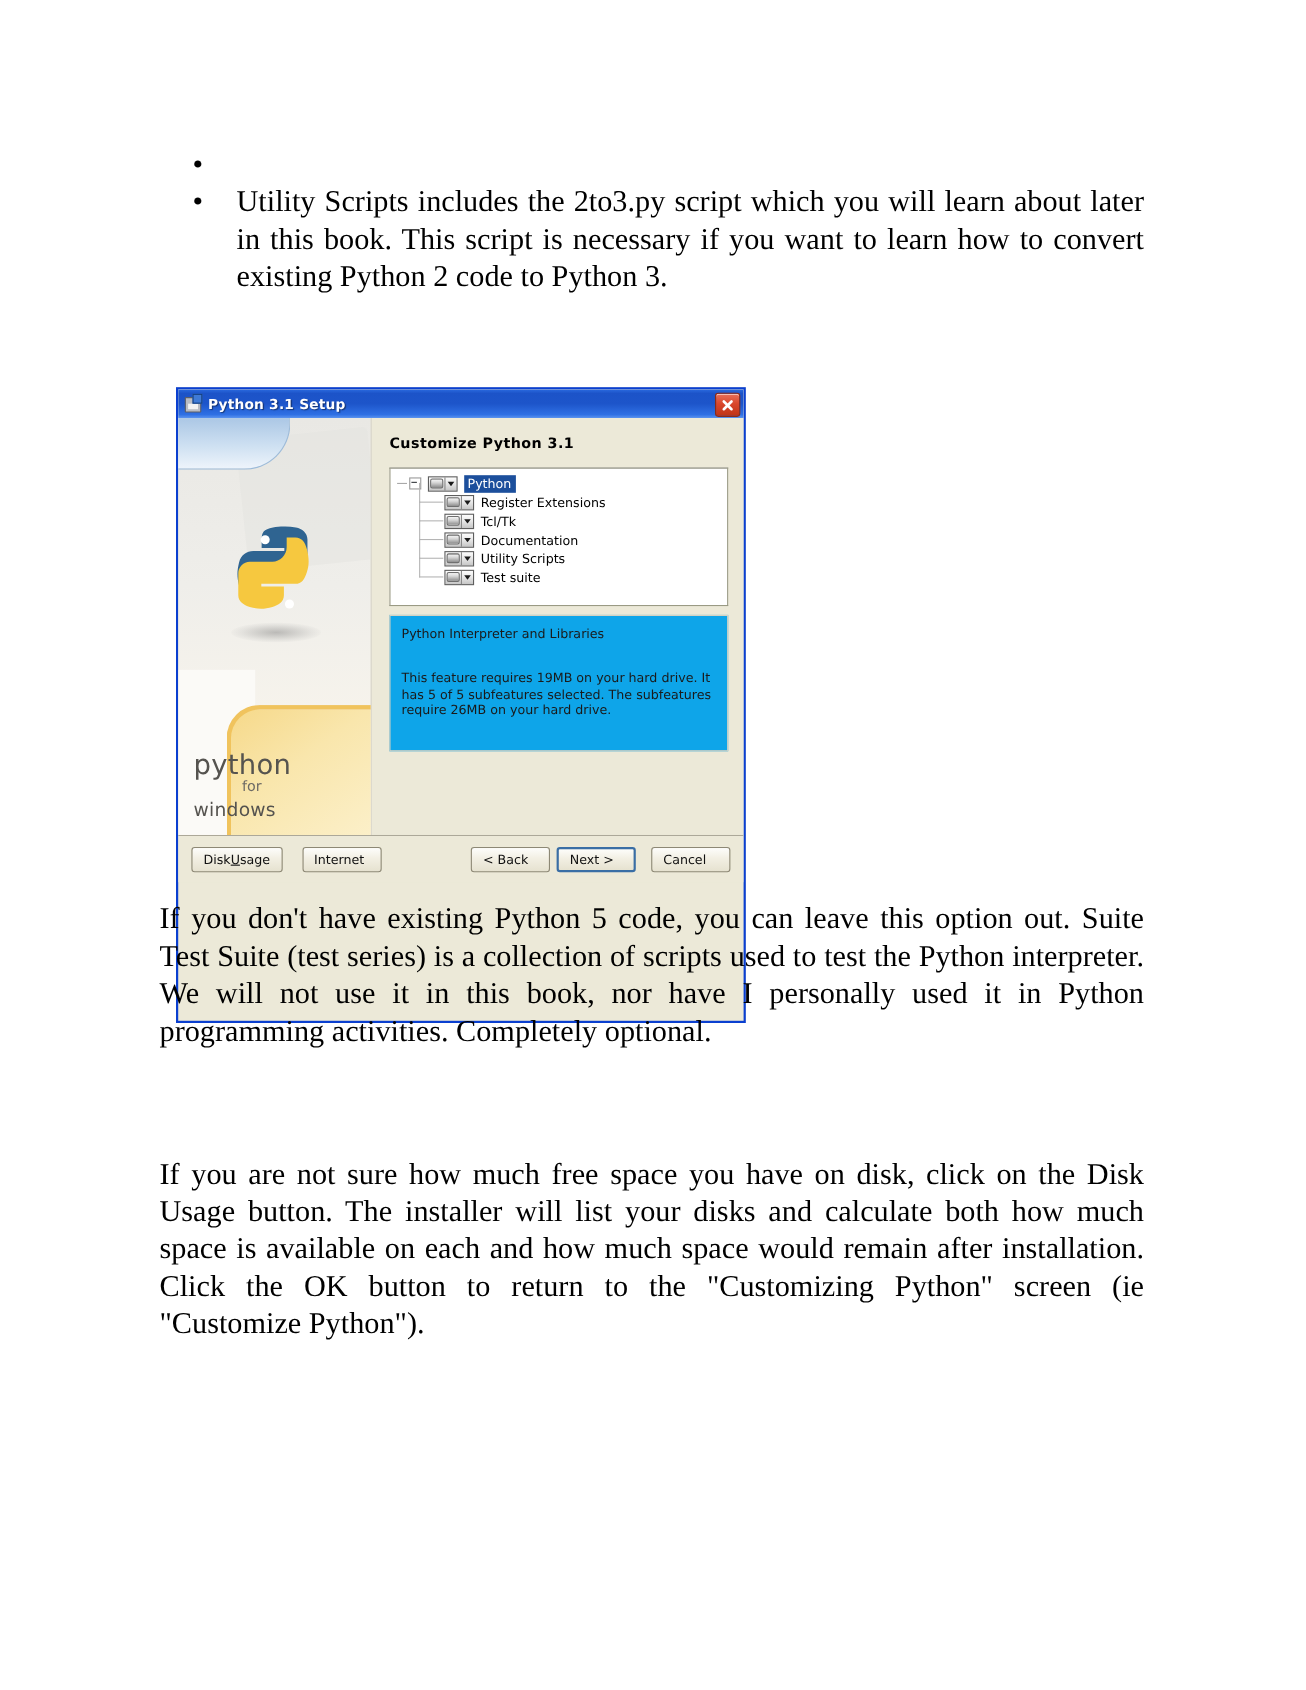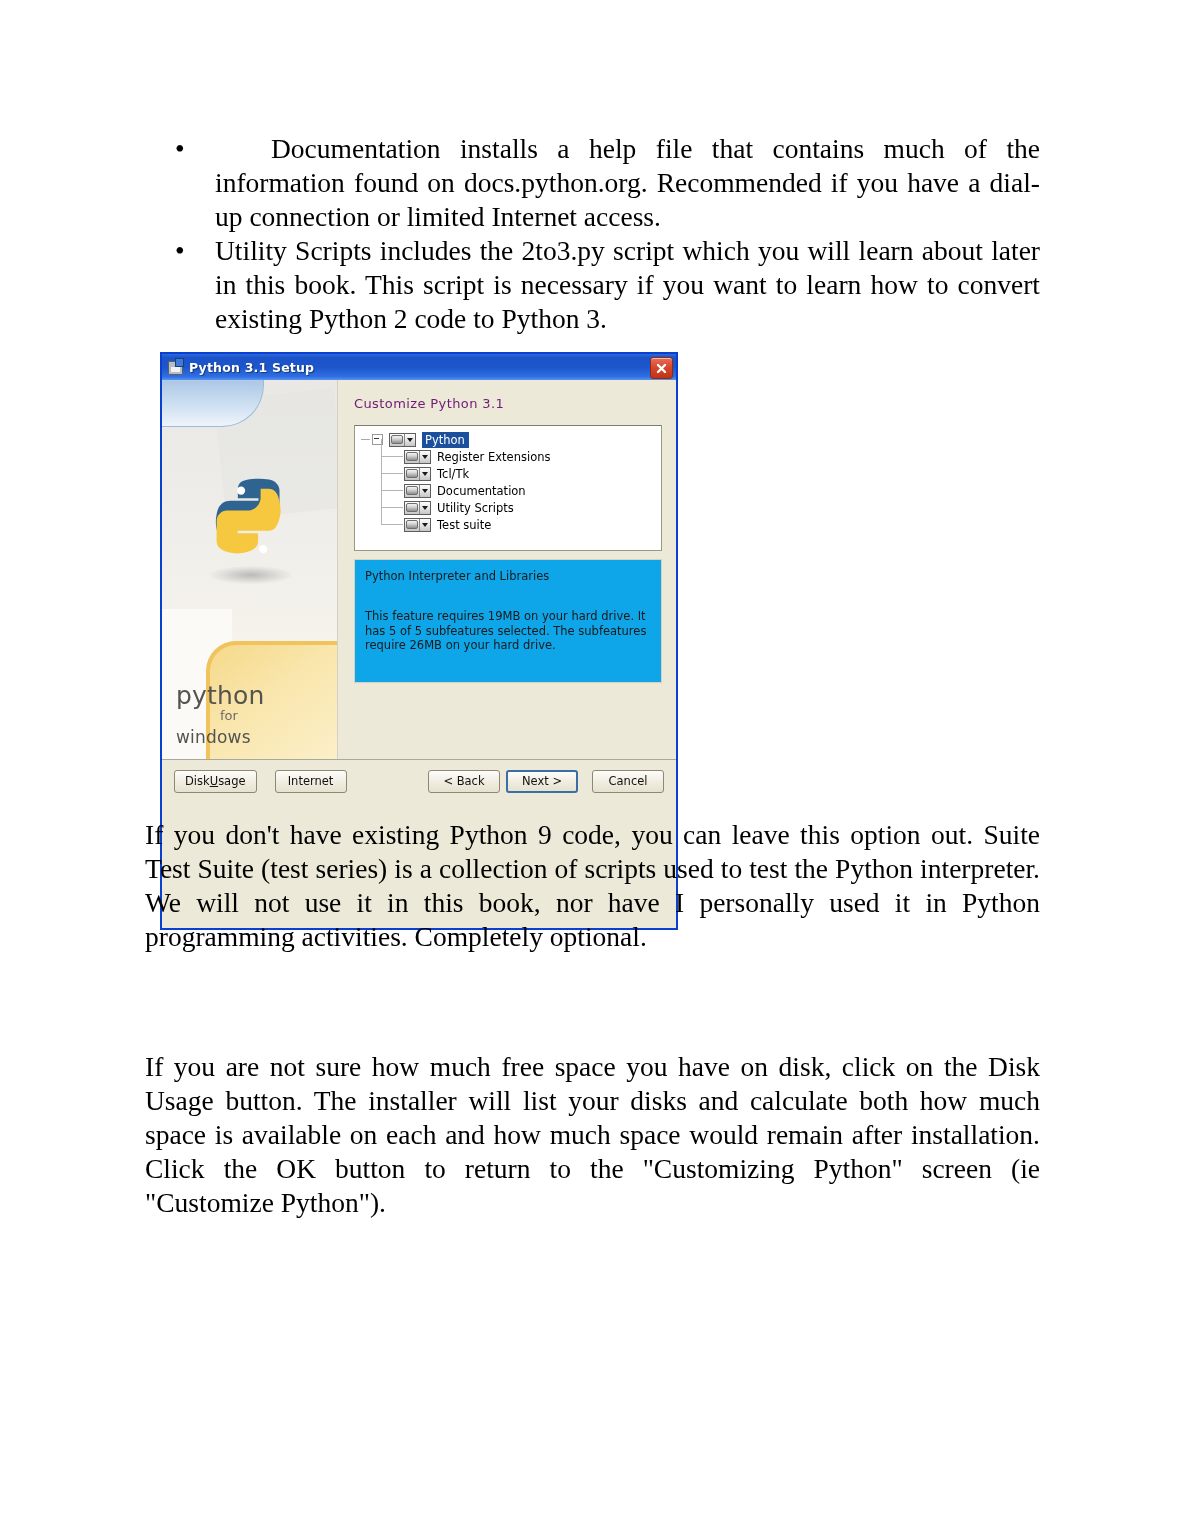--- a/index.html
+++ b/index.html
@@ -196,22 +196,22 @@
   
   .pane {
     flex: 1;
     padding: 16px 14px 0 16px;
     box-sizing: border-box;
     background: #ece9d8;
     position: relative;
   }
   .pane-title {
     font-size: 13px;
-    font-weight: normal;
-    color: #701a75;
+    font-weight: bold;
+    color: #000000;
     letter-spacing: .4px;
     margin-bottom: 14px;
   }
   .pane-desc {
     font-size: 11.5px;
     line-height: 14.5px;
     color: #1a1a1a;
     margin-bottom: 11px;
   }
 
@@ -343,42 +343,42 @@
     min-width: 72px;
     padding: 0 10px;
     background: linear-gradient(to bottom, #fdfdfb 0%, #f2efe3 45%, #e6e2d0 100%);
     border: 1px solid #8d8875;
     border-radius: 3px;
     font-family: "DejaVu Sans", "Liberation Sans", sans-serif;
     font-size: 11.5px;
     color: #111;
     display: flex;
     align-items: center;
-    justify-content: center;
+    justify-content: flex-start;
     cursor: pointer;
     box-sizing: border-box;
   }
   .btn.default {
     border: 2px solid #3a6ea5;
     border-radius: 3px;
   }
   .btn u { text-decoration: underline; }
   .gap-sm { width: 18px; flex: none; }
   .gap-flex { flex: 1; }
   .gap-tiny { width: 6px; flex: none; }
   .gap-md { width: 14px; flex: none; }
 </style>
 </head>
 <body>
 
 <div class="doc">
   <ul class="bullet-list">
     <li class="bullet-item">
       <span class="dot">•</span>
-      <span class="first-indent"></span><span>Documentation installs a help file that contains much of the information found on docs.python.org. Recommended if you have a dial-up connection or limited Internet access.</span>
+      <span class="first-indent"></span>
     </li>
     <li class="bullet-item">
       <span class="dot">•</span>
       <span> Utility Scripts includes the 2to3.py script which you will learn about later in this book. This script is necessary if you want to learn how to convert existing Python 2 code to Python 3.</span>
     </li>
   </ul>
 </div>
 
 <div class="dialog">
 
@@ -503,14 +503,14 @@
     <div class="btn">Internet</div>
     <div class="gap-flex"></div>
     <div class="btn">&lt; Back</div>
     <div class="gap-tiny"></div>
     <div class="btn default">Next &gt;</div>
     <div class="gap-md"></div>
     <div class="btn">Cancel</div>
   </div>
 </div>
 
-<p class="para" id="para-after-image">If you don't have existing Python 9 code, you can leave this option out. Suite Test Suite (test series) is a collection of scripts used to test the Python interpreter. We will not use it in this book, nor have I personally used it in Python programming activities. Completely optional.</p>
+<p class="para" id="para-after-image">If you don't have existing Python 5 code, you can leave this option out. Suite Test Suite (test series) is a collection of scripts used to test the Python interpreter. We will not use it in this book, nor have I personally used it in Python programming activities. Completely optional.</p>
 <p class="para" id="para-disk-usage">If you are not sure how much free space you have on disk, click on the Disk Usage button. The installer will list your disks and calculate both how much space is available on each and how much space would remain after installation. Click the OK button to return to the "Customizing Python" screen (ie "Customize Python").</p>
 
 </body></html>

